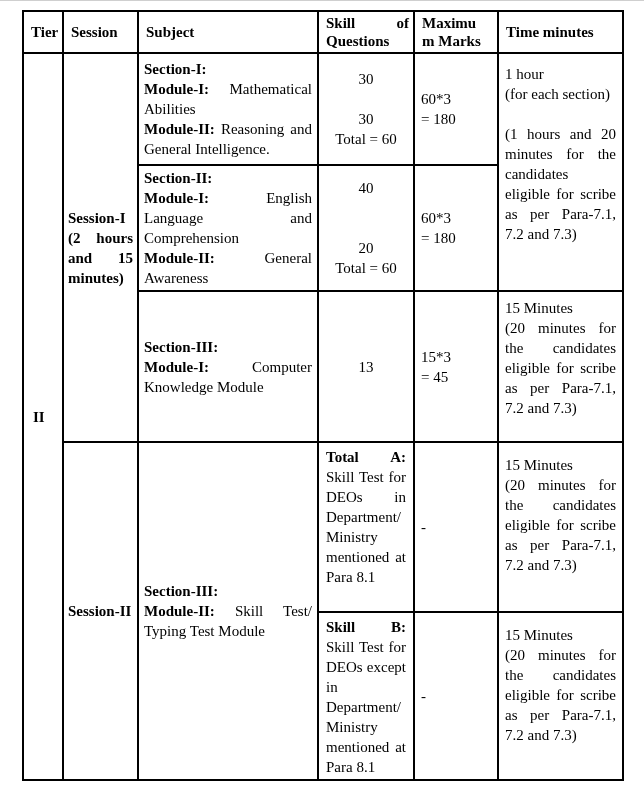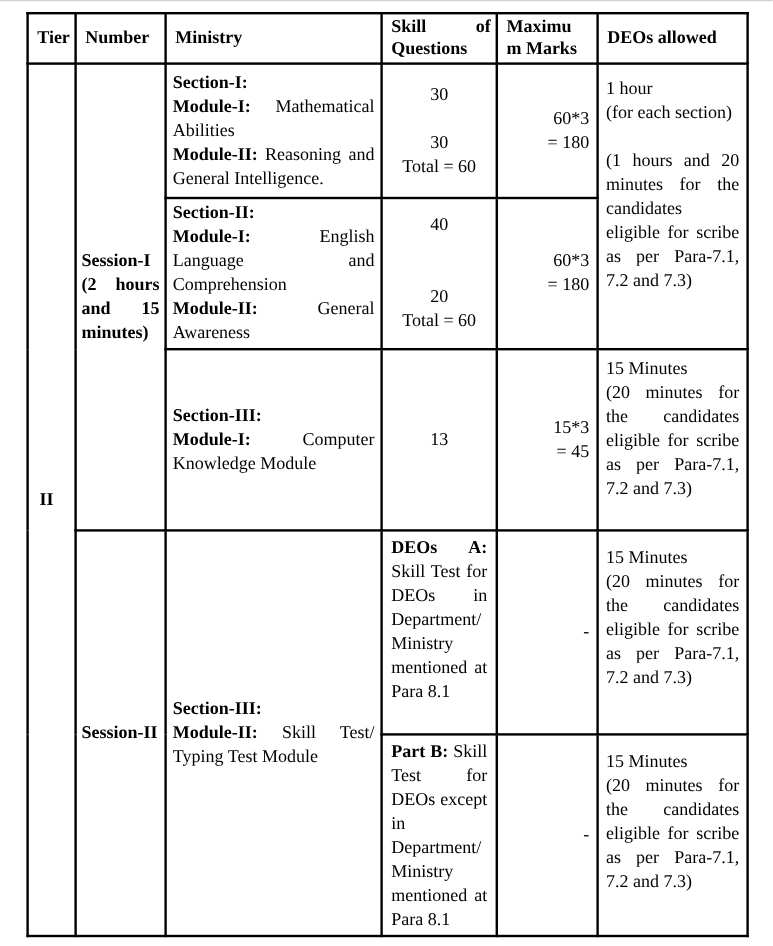--- a/index.html
+++ b/index.html
@@ -44,21 +44,21 @@
   tr.r2 { height: 125px; }
   tr.r3 { height: 151px; }
   tr.r4 { height: 170px; }
   tr.r5 { height: 163px; }
   
   td.tier   { padding-left: 9px; vertical-align: middle; }
   td.session{ padding: 2px 4px; text-align: justify; vertical-align: middle; border-radius: 18px; }
   td.subject{ padding: 2px 5px; text-align: justify; vertical-align: middle; }
   td.num    { text-align: center; vertical-align: middle; border-radius: 15px; }
   td.qtext  { padding: 4px 7px 2px 7px; text-align: justify; vertical-align: top; }
-  td.marks  { text-align: right; vertical-align: middle; }
+  td.marks  { text-align: left; vertical-align: middle; }
   td.time   { padding: 2px 6px; text-align: justify; vertical-align: top; }
   td.pt10   { padding-top: 10px; margin-left: 45px; }
   td.pt6    { padding-top: 6px; }
   td.pt12   { padding-top: 12px; }
   b { font-weight: bold; }
 </style>
 </head>
 <body>
 
 <div class="page">
@@ -67,27 +67,27 @@
       <col style="width:40px">
       <col style="width:75px">
       <col style="width:180px">
       <col style="width:96px">
       <col style="width:84px">
       <col style="width:125px">
     </colgroup>
     <tbody>
       <tr class="hrow">
         <th>Tier</th>
-        <th>Number</th>
-        <th>Ministry</th>
+        <th>Session</th>
+        <th>Subject</th>
         <th class="th-questions">Skill of
 Questions</th>
         <th>Maximu
 m Marks</th>
-        <th>DEOs allowed</th>
+        <th>Time minutes</th>
       </tr>
       <tr class="r1">
         <td class="tier" rowspan="5"><b>II</b></td>
         <td class="session" rowspan="3"><b>Session-I (2 hours and 15 minutes)</b></td>
         <td class="subject"><b>Section-I:</b><br><b>Module-I:</b> Mathematical Abilities<br><b>Module-II:</b> Reasoning and General Intelligence.</td>
         <td class="num">30<br><br>30<br>Total = 60</td>
         <td class="marks">60*3<br>= 180</td>
         <td class="time pt10" rowspan="2">1 hour<br>(for each section)<br><br>(1 hours and 20 minutes for the candidates eligible for scribe as per Para-7.1, 7.2 and 7.3)</td>
       </tr>
       <tr class="r2">
@@ -97,24 +97,24 @@
       </tr>
       <tr class="r3">
         <td class="subject"><b>Section-III:</b><br><b>Module-I:</b> Computer Knowledge Module</td>
         <td class="num">13</td>
         <td class="marks">15*3<br>= 45</td>
         <td class="time pt6">15 Minutes<br>(20 minutes for the candidates eligible for scribe as per Para-7.1, 7.2 and 7.3)</td>
       </tr>
       <tr class="r4">
         <td class="session" rowspan="2"><b>Session-II</b></td>
         <td class="subject" rowspan="2"><b>Section-III:</b><br><b>Module-II:</b> Skill Test/ Typing Test Module</td>
-        <td class="qtext"><b>DEOs A:</b> Skill Test for DEOs in Department/ Ministry mentioned at Para 8.1</td>
+        <td class="qtext"><b>Total A:</b> Skill Test for DEOs in Department/ Ministry mentioned at Para 8.1</td>
         <td class="marks">-</td>
         <td class="time pt12">15 Minutes<br>(20 minutes for the candidates eligible for scribe as per Para-7.1, 7.2 and 7.3)</td>
       </tr>
       <tr class="r5">
-        <td class="qtext"><b>Part B:</b> Skill Test for DEOs except in Department/ Ministry mentioned at Para 8.1</td>
+        <td class="qtext"><b>Skill B:</b> Skill Test for DEOs except in Department/ Ministry mentioned at Para 8.1</td>
         <td class="marks">-</td>
         <td class="time pt12">15 Minutes<br>(20 minutes for the candidates eligible for scribe as per Para-7.1, 7.2 and 7.3)</td>
       </tr>
     </tbody>
   </table>
 </div>
 
 </body></html>

